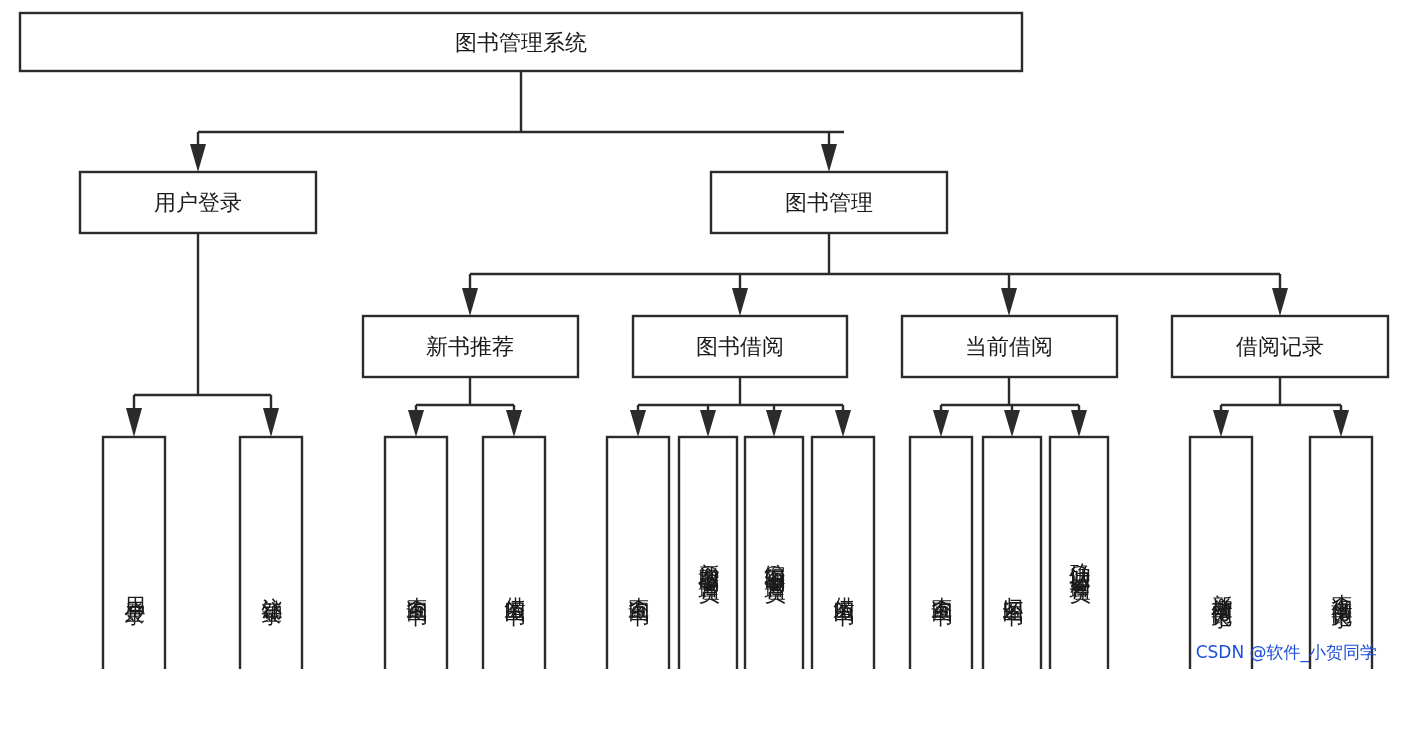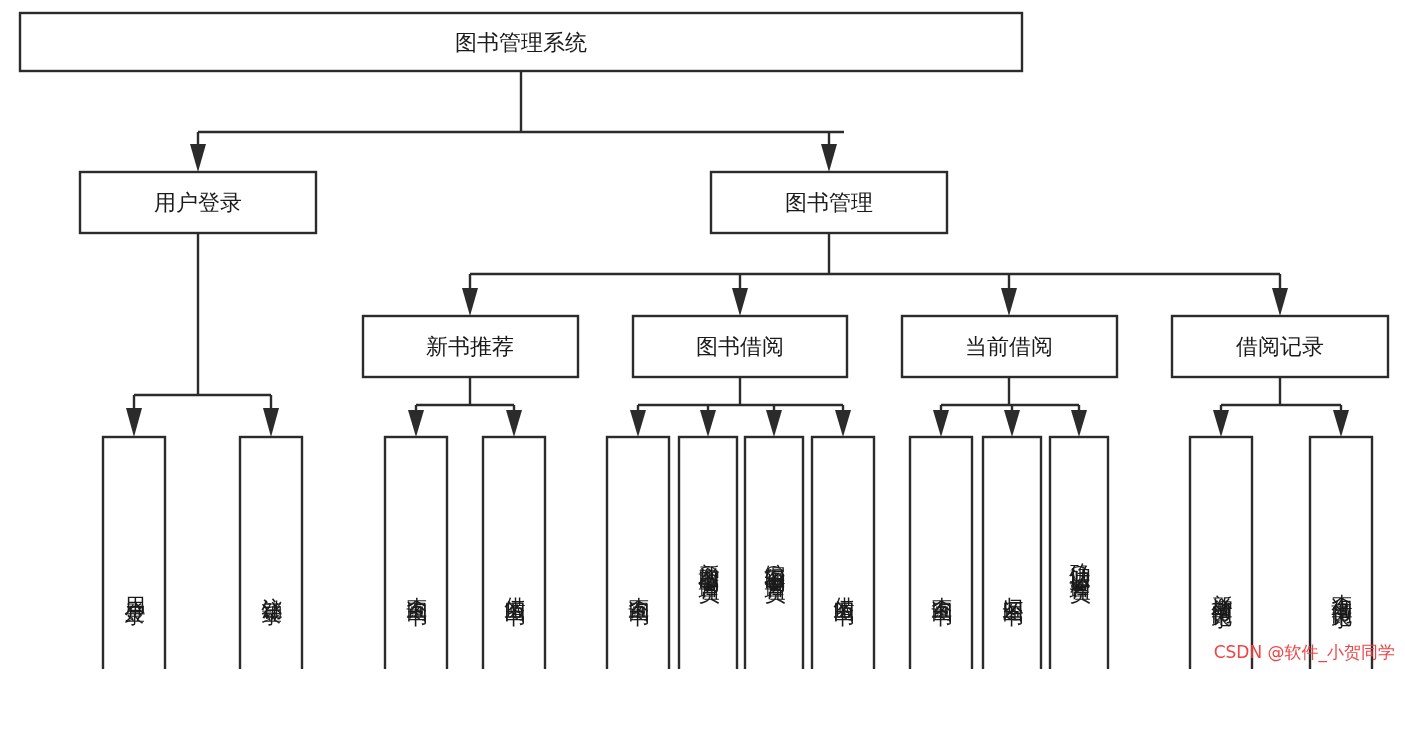--- a/index.html
+++ b/index.html
@@ -48,25 +48,25 @@
     stroke: #2b2b2b;
     stroke-width: 2.4;
     fill: none;
   }
   .arrow-head {
     fill: #2b2b2b;
     stroke: none;
   }
   .watermark {
     position: absolute;
-    right: 10px;
+    right: 28px;
     bottom: 5px;
     font-family: "DejaVu Sans", "Liberation Sans", sans-serif;
     font-size: 17px;
-    color: #ef4444;
+    color: #1d4ed8;
     white-space: nowrap;
     user-select: none;
     pointer-events: none;
   }
 </style>
 </head>
 <body>
 
 <div id="diagram-root">
 

